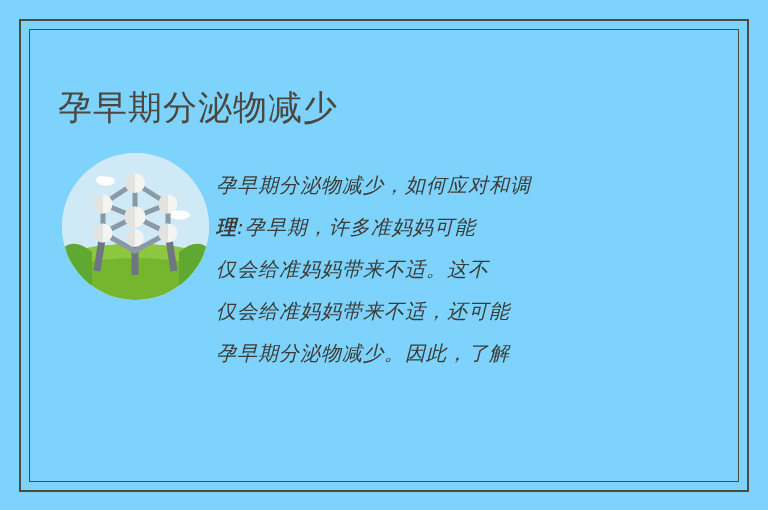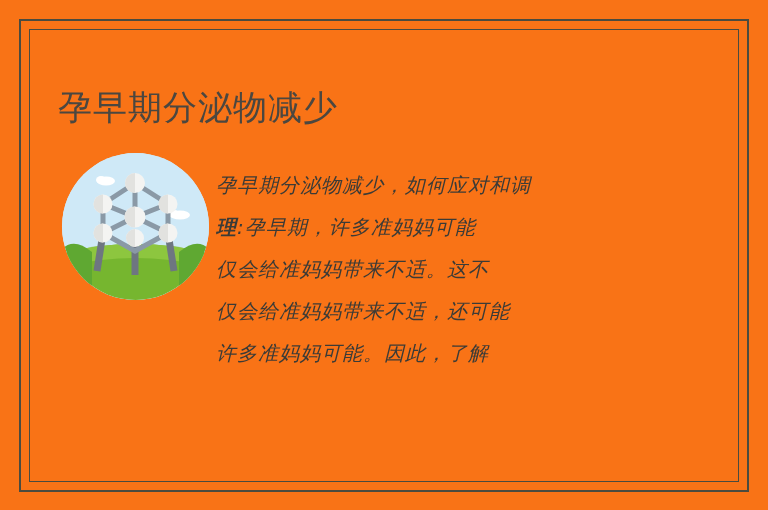--- a/index.html
+++ b/index.html
@@ -11,21 +11,21 @@
     height: 510px;
     background: #FDFCF4;
     font-family: "Liberation Sans", sans-serif;
     overflow: hidden;
   }
 
   #page {
     position: relative;
     width: 768px;
     height: 510px;
-    background: #f97316;
+    background: #7dd3fc;
     box-sizing: border-box;
   }
 
   
   .frame-outer {
     position: absolute;
     left: 19px;
     top: 19px;
     width: 730px;
     height: 473px;
@@ -181,17 +181,17 @@
           </g>
         </svg>
       </div>
     </div>
 
     <div class="article-body">
       <span class="article-line"><span>孕早期分泌物减少，如何应对和调</span></span>
       <span class="article-line"><span class="lead-char">理</span><span>:孕早期，许多准妈妈可能</span></span>
       <span class="article-line"><span>仅会给准妈妈带来不适。这不</span></span>
       <span class="article-line"><span>仅会给准妈妈带来不适，还可能</span></span>
-      <span class="article-line"><span>许多准妈妈可能。因此，了解</span></span>
+      <span class="article-line"><span>孕早期分泌物减少。因此，了解</span></span>
     </div>
 
   </div>
 </div>
 
 </body></html>

